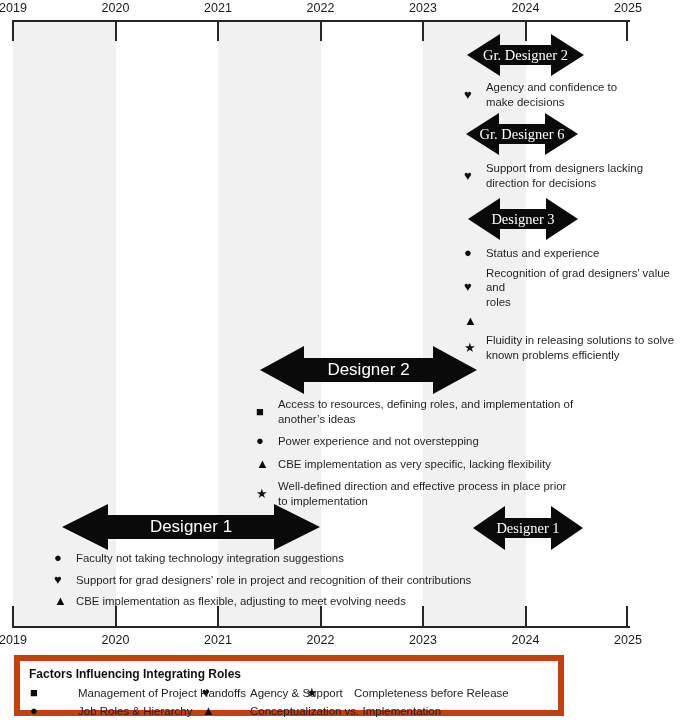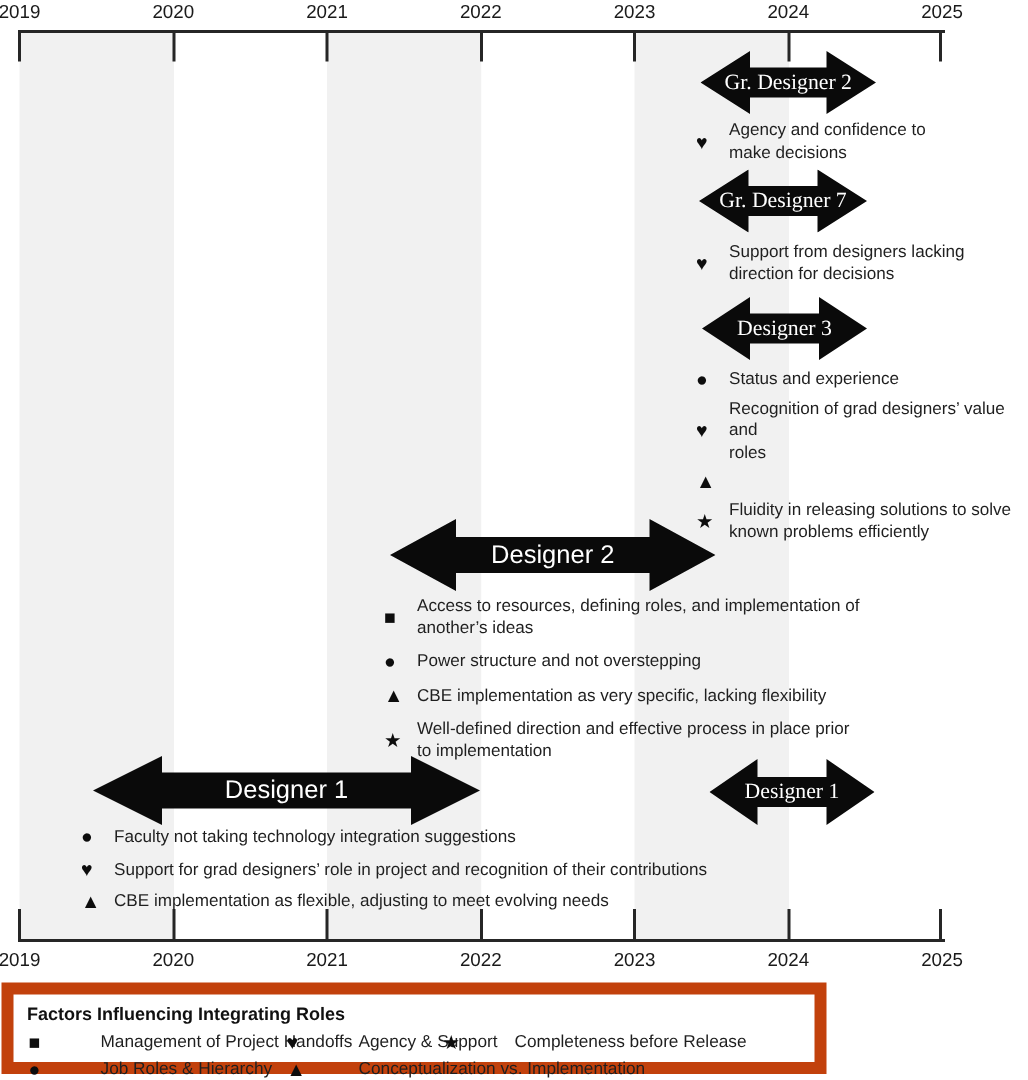--- a/index.html
+++ b/index.html
@@ -31,22 +31,22 @@
   .arrow.large .lbl{font-size:17px;}
   .anngroup{position:absolute;display:flex;flex-direction:column;}
   .annrow{display:flex;align-items:center;}
   .annrow .ic{
     flex:0 0 22px;width:22px;font-size:13px;color:#0d0d0d;line-height:14px;
   }
   .annrow .tx{
     font-size:11.4px;line-height:14.5px;color:#1f1f1f;white-space:pre-line;
   }
   #legendbox{
-    position:absolute;left:1px;top:655px;width:550px;height:61px;
-    box-sizing:border-box;border:8px solid #c2410c;background:#ffffff;
+    position:absolute;left:14px;top:655px;width:550px;height:61px;
+    box-sizing:border-box;border:6px solid #c2410c;background:#ffffff;
   }
   #legendbox .ltitle{
     position:absolute;left:9px;top:6px;font-size:12px;font-weight:bold;color:#111;
     white-space:nowrap;
   }
   .litem{position:absolute;display:flex;align-items:center;white-space:nowrap;}
   .litem .ic{flex:0 0 20px;width:20px;font-size:13px;color:#0d0d0d;}
   .litem .ll{font-size:11.5px;color:#1f1f1f;padding-left:28px;}
 </style>
 </head>
@@ -108,21 +108,21 @@
       <span class="ic">♥</span>
       <span class="tx">Agency and confidence to
 make decisions</span>
     </div>
   </div>
 
   <div class="arrow small" style="left:466px;top:113px;width:112px;height:42px;">
     <svg width="112" height="42" viewBox="0 0 112 42">
       <polygon points="0,21 33,0 33,11 79,11 79,0 112,21 79,42 79,31 33,31 33,42" fill="#0a0a0a"></polygon>
     </svg>
-    <div class="lbl">Gr. Designer 7</div>
+    <div class="lbl">Gr. Designer 6</div>
   </div>
 
   <div class="anngroup" style="left:464px;top:161px;width:218px;">
     <div class="annrow">
       <span class="ic">♥</span>
       <span class="tx">Support from designers lacking
 direction for decisions</span>
     </div>
   </div>
 
@@ -161,21 +161,21 @@
   </div>
 
   <div class="anngroup" style="left:256px;top:397px;width:330px;row-gap:8px;">
     <div class="annrow">
       <span class="ic">■</span>
       <span class="tx">Access to resources, defining roles, and implementation of
 another’s ideas</span>
     </div>
     <div class="annrow">
       <span class="ic">●</span>
-      <span class="tx">Power structure and not overstepping</span>
+      <span class="tx">Power experience and not overstepping</span>
     </div>
     <div class="annrow">
       <span class="ic">▲</span>
       <span class="tx">CBE implementation as very specific, lacking flexibility</span>
     </div>
     <div class="annrow">
       <span class="ic">★</span>
       <span class="tx">Well-defined direction and effective process in place prior
 to implementation</span>
     </div>

